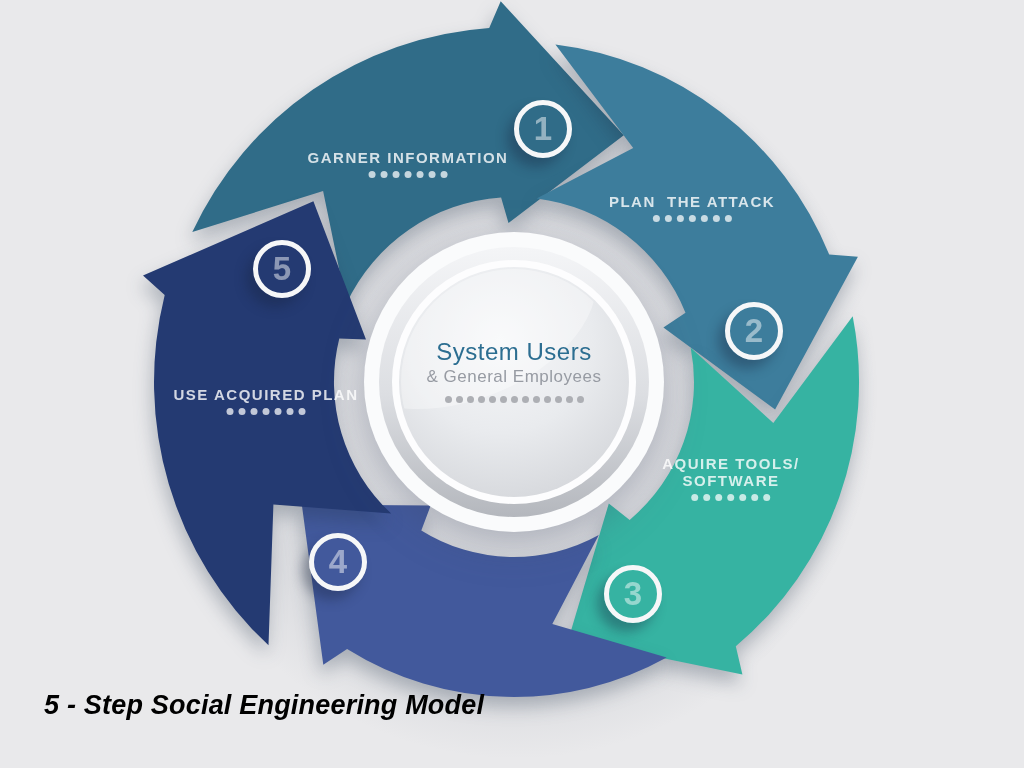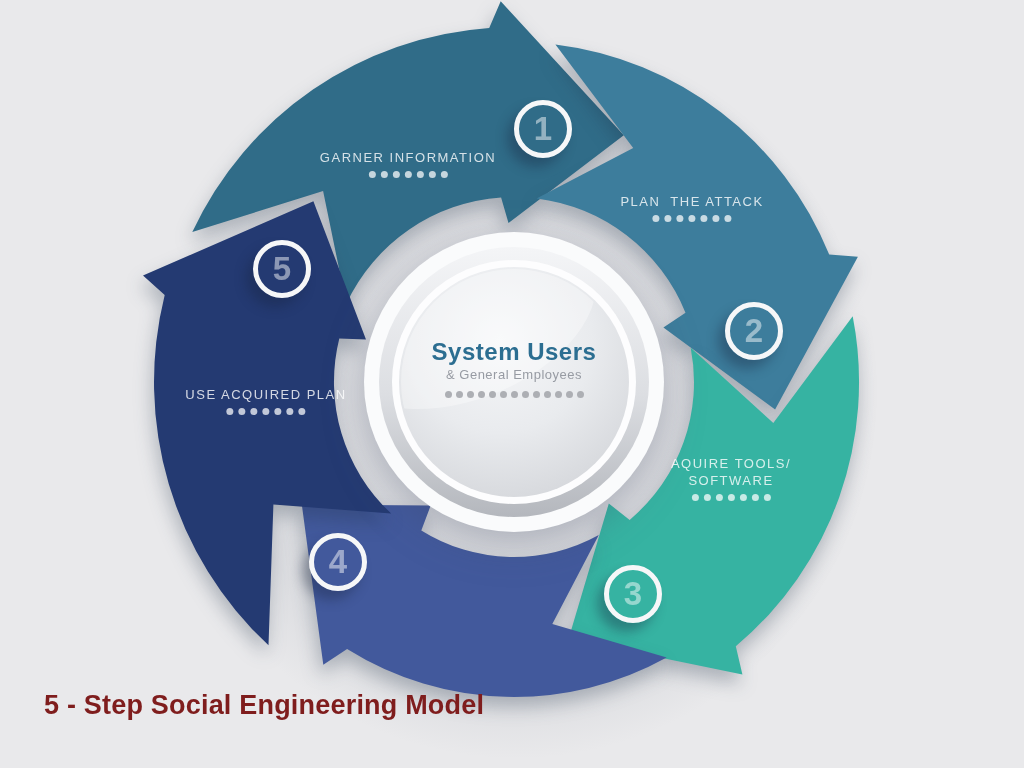--- a/index.html
+++ b/index.html
@@ -29,38 +29,39 @@
     line-height:1;
     transform:translateY(-1px);
   }
 
   
   .step-label{
     position:absolute;
     transform:translateX(-50%);
     text-align:center;
     color:rgba(255,255,255,.80);
-    font-size:13px;
+    font-size:15px;
     letter-spacing:1.5px;
     line-height:17px;
+    font-weight:bold;
   }
   .step-label .line{white-space:pre;display:block;}
   .dots{display:flex;justify-content:center;gap:5px;margin-top:5px;}
   .dots .dot{width:7px;height:7px;border-radius:50%;background:rgba(255,255,255,.72);display:block;}
 
   
   .center-text{
     position:absolute;
     left:514px;top:338px;
     width:280px;
     transform:translateX(-50%);
     text-align:center;
   }
-  .center-title{font-size:24px;font-weight:bold;color:#2c6e91;letter-spacing:.5px;}
-  .center-sub{font-size:13px;color:#979ba3;margin-top:1px;letter-spacing:.5px;}
+  .center-title{font-size:24px;font-weight:normal;color:#2c6e91;letter-spacing:.5px;}
+  .center-sub{font-size:17px;color:#979ba3;margin-top:1px;letter-spacing:.5px;}
   .center-dots{margin-top:9px;gap:4px;}
   .center-dots .dot{background:#adafb4;}
 
   
   .caption{
     position:absolute;
     left:44px;top:690px;
     font-size:27px;font-weight:bold;
     line-height:31px;
     color:#2c4080;
@@ -195,17 +196,17 @@
         <span class="dot"></span>
         <span class="dot"></span>
         <span class="dot"></span>
         <span class="dot"></span>
         <span class="dot"></span>
         <span class="dot"></span>
         <span class="dot"></span>
       </div>
   </div>
 
-  <div class="caption" style="color: #7f1d1d;">
+  <div class="caption" style="color: #000000; font-style: italic;">
     <div>5 - Step Social Engineering Model</div>
   </div>
 
 </div>
 
 </body></html>

